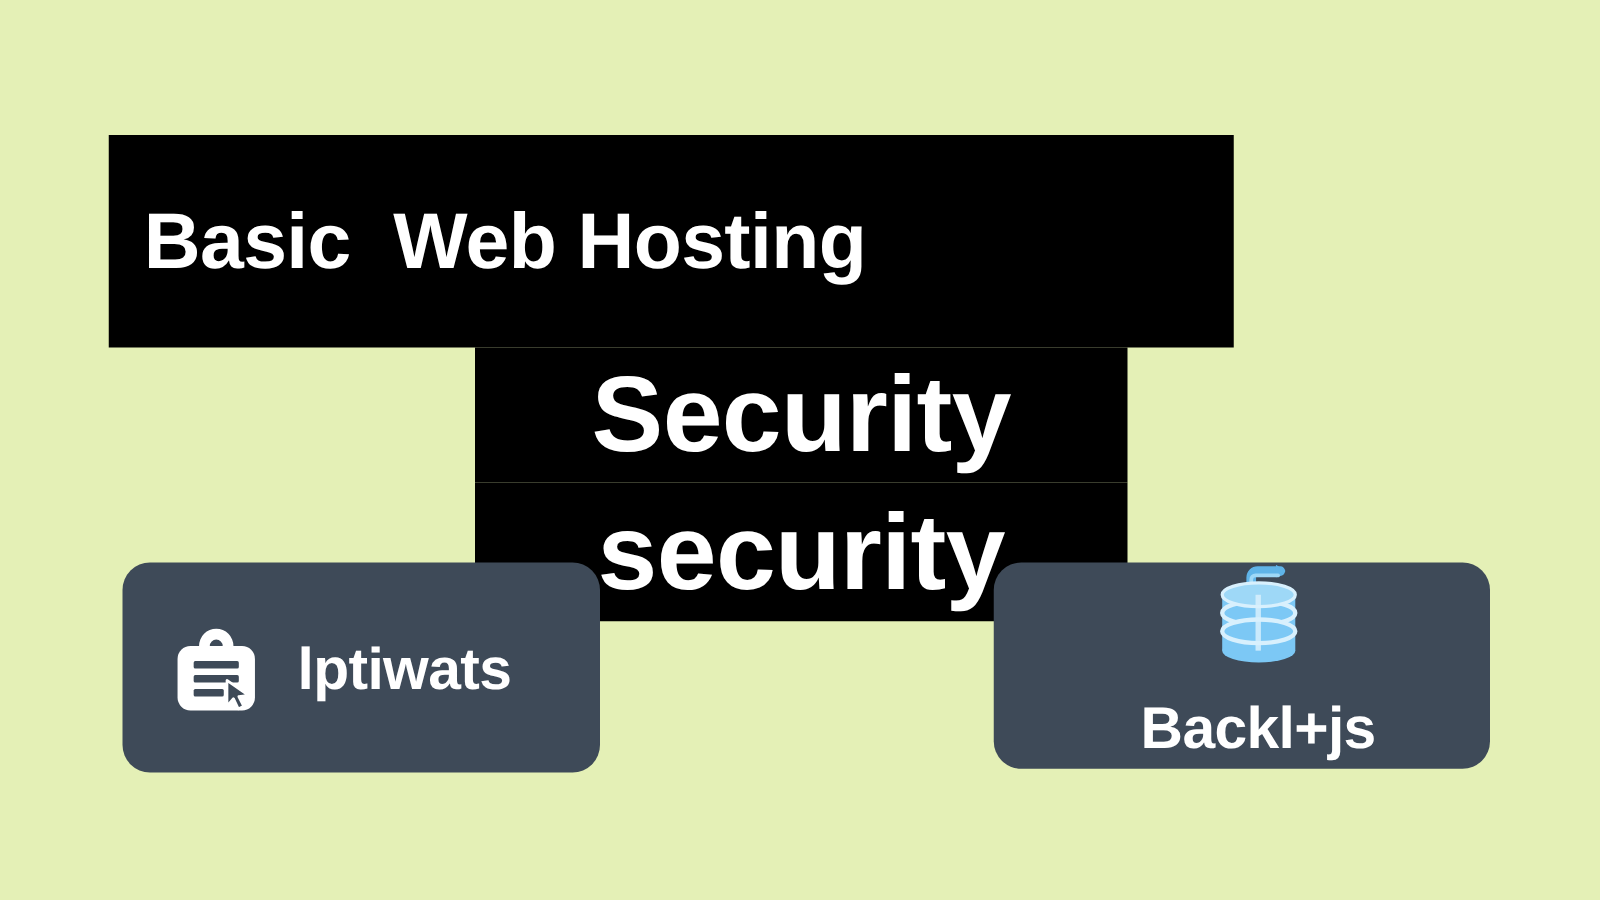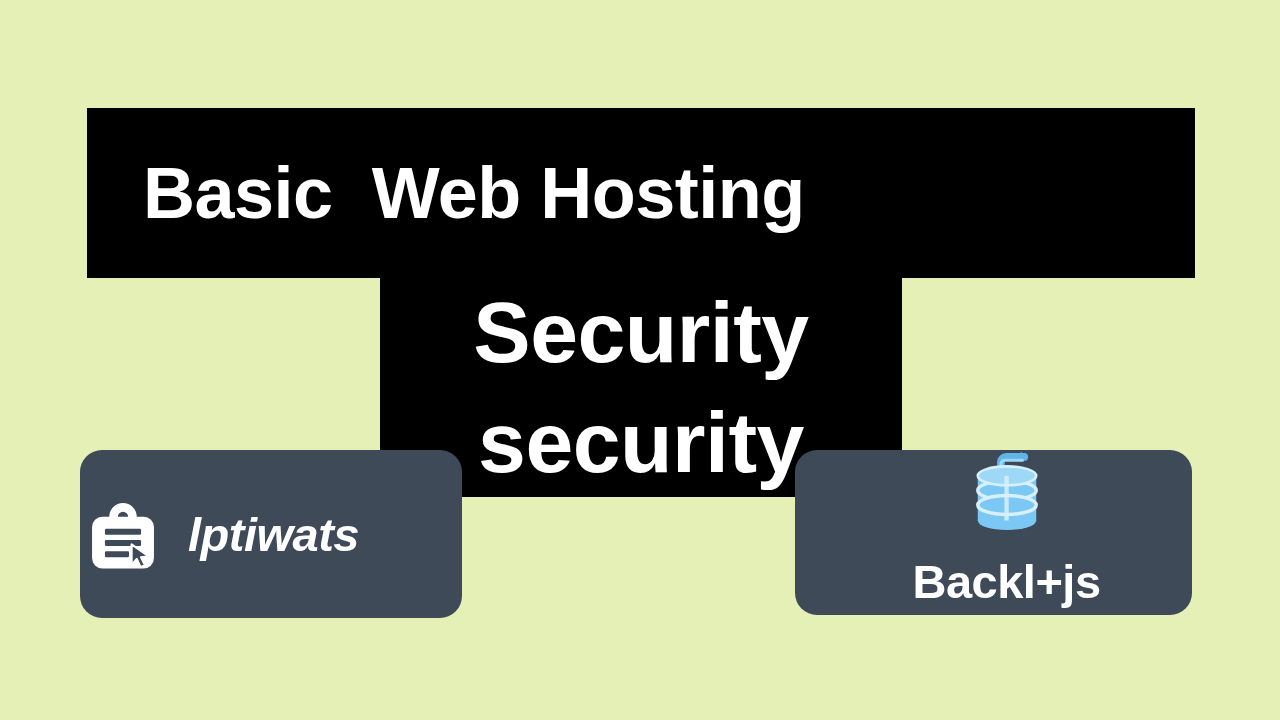--- a/index.html
+++ b/index.html
@@ -34,25 +34,25 @@
     justify-content: center;
     font-weight: bold;
     letter-spacing: -0.5px;
     white-space: pre;
     line-height: 1;
   }
 
   #title-line-1 {
     left: 87px;
     top: 108px;
-    width: 1108px;
+    width: 900px;
     height: 170px;
-    font-size: 72px;
+    font-size: 63px;
     justify-content: flex-start;
-    padding-left: 56px;
+    padding-left: 28px;
     box-sizing: border-box;
   }
 
   #title-line-2 {
     left: 380px;
     top: 278px;
     width: 522px;
     height: 108px;
     font-size: 86px;
   }
@@ -71,25 +71,25 @@
     background: #3e4a58;
     border-radius: 22px;
     display: flex;
     flex-direction: row;
     align-items: center;
     gap: 22px;
     box-sizing: border-box;
   }
 
   #card-left {
-    left: 80px;
+    left: 98px;
     top: 450px;
     width: 382px;
     height: 168px;
-    font-style: italic;
+    padding-left: 32px;
   }
 
   #card-right {
     left: 795px;
     top: 450px;
     width: 397px;
     height: 165px;
     padding-left: 26px;
     flex-direction: column;
   }

